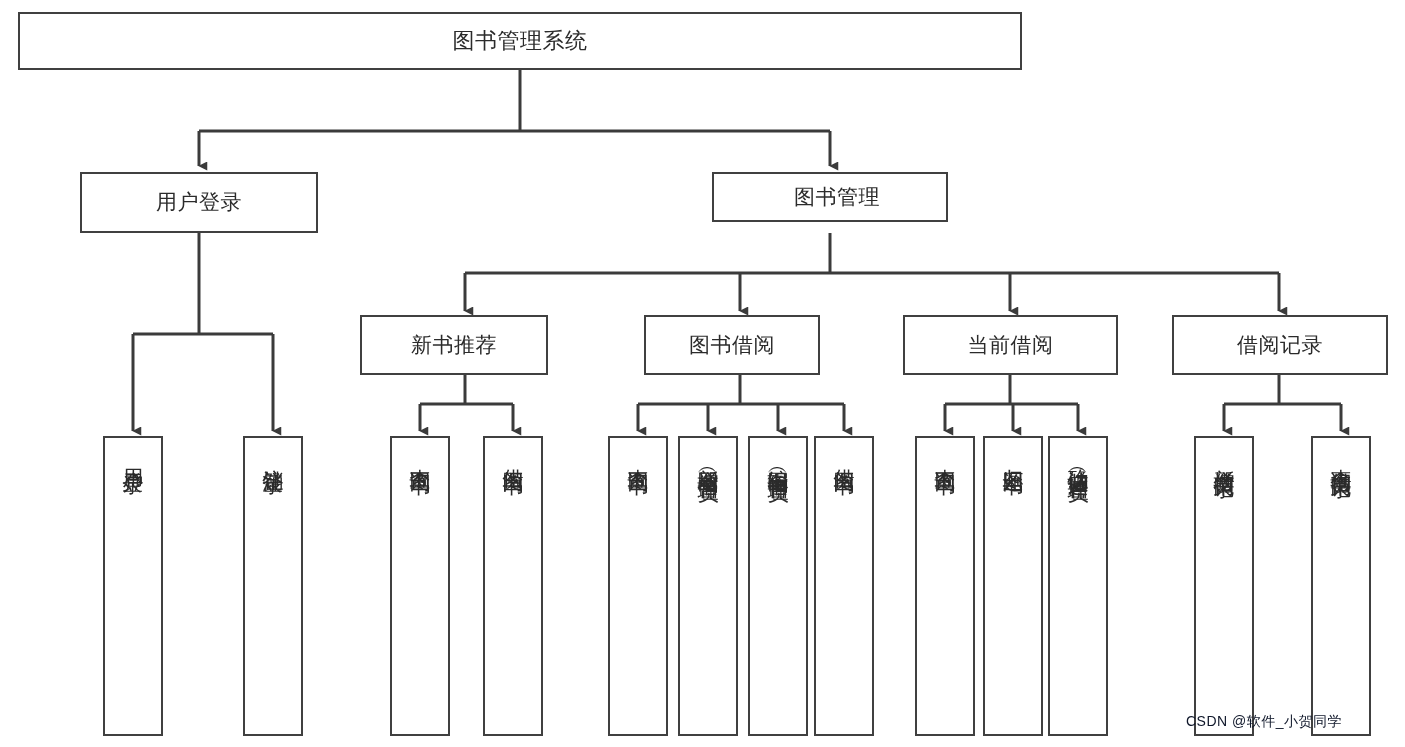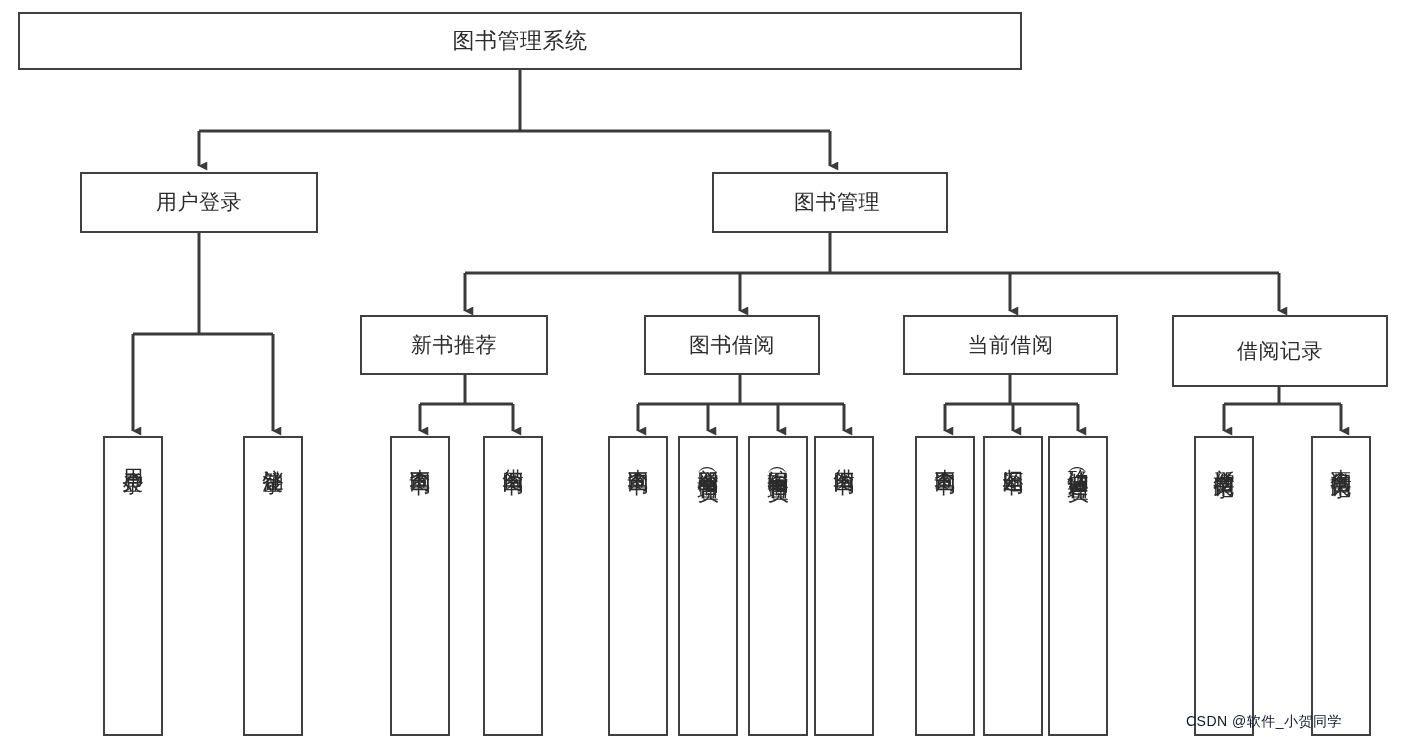--- a/index.html
+++ b/index.html
@@ -129,34 +129,34 @@
     </g>
   </svg>
 
   <div class="node root horizontal" style="left:18px; top:12px; width:1004px; height:58px;">
     <span class="label">图书管理系统</span>
   </div>
 
   <div class="node horizontal" style="left:80px; top:172px; width:238px; height:61px;">
     <span class="label">用户登录</span>
   </div>
-  <div class="node horizontal" style="left:712px; top:172px; width:236px; height:61px;padding-left:14px;">
+  <div class="node horizontal" style="left:712px; top:172px; width:236px; height:50px;padding-left:14px;">
     <span class="label">图书管理</span>
   </div>
 
   <div class="node horizontal" style="left:360px; top:315px; width:188px; height:60px;justify-content:center;">
     <span class="label">新书推荐</span>
   </div>
   <div class="node horizontal" style="left:632px; top:315px; width:176px; height:60px;margin-left:12px;">
     <span class="label">图书借阅</span>
   </div>
   <div class="node horizontal" style="left:903px; top:315px; width:215px; height:60px;">
     <span class="label">当前借阅</span>
   </div>
-  <div class="node horizontal" style="left:1172px; top:315px; width:216px; height:72px;">
+  <div class="node horizontal" style="left:1172px; top:315px; width:216px; height:60px;">
     <span class="label">借阅记录</span>
   </div>
 
   <div class="node vertical" style="left:103px; top:436px; width:60px; height:300px;">
     <span class="label">用户登录</span>
   </div>
   <div class="node vertical" style="left:243px; top:436px; width:60px; height:300px;">
     <span class="label">注销登录</span>
   </div>
 

